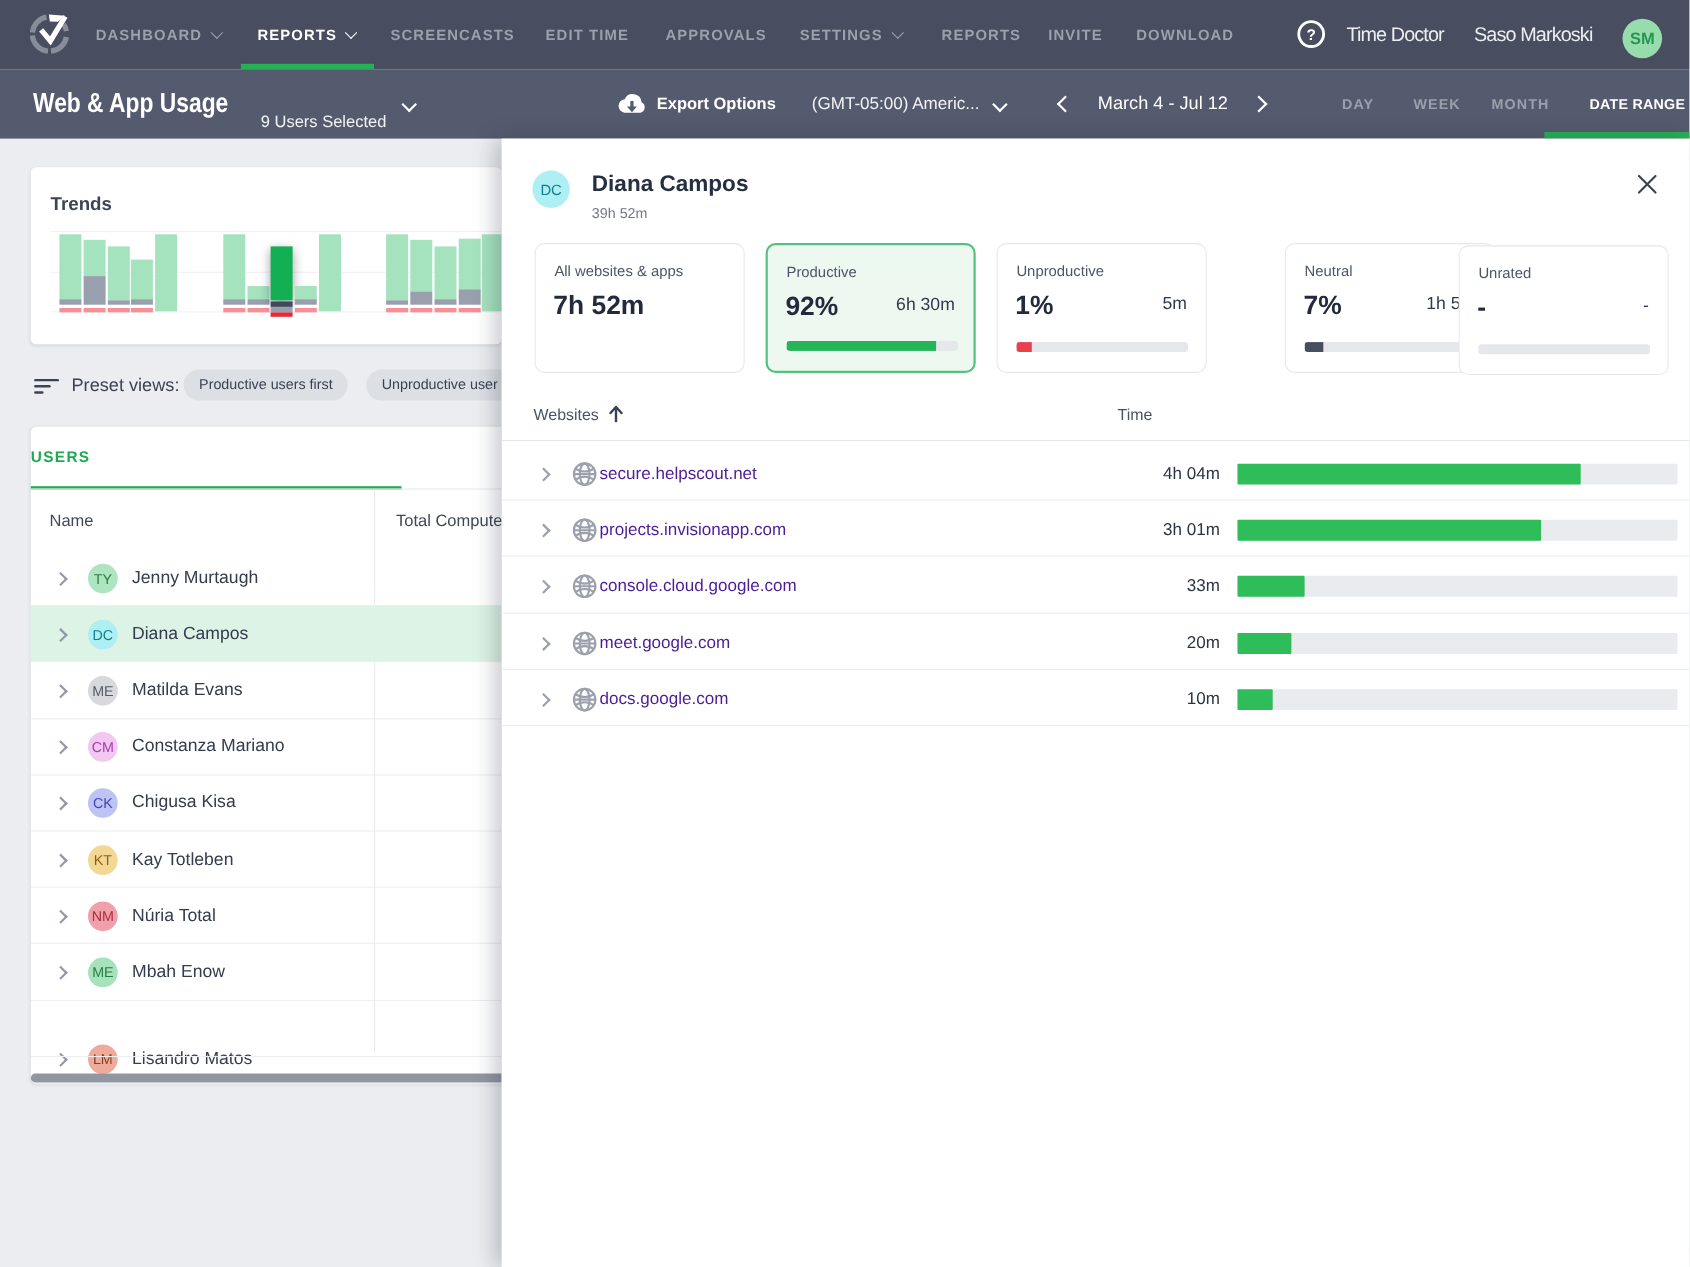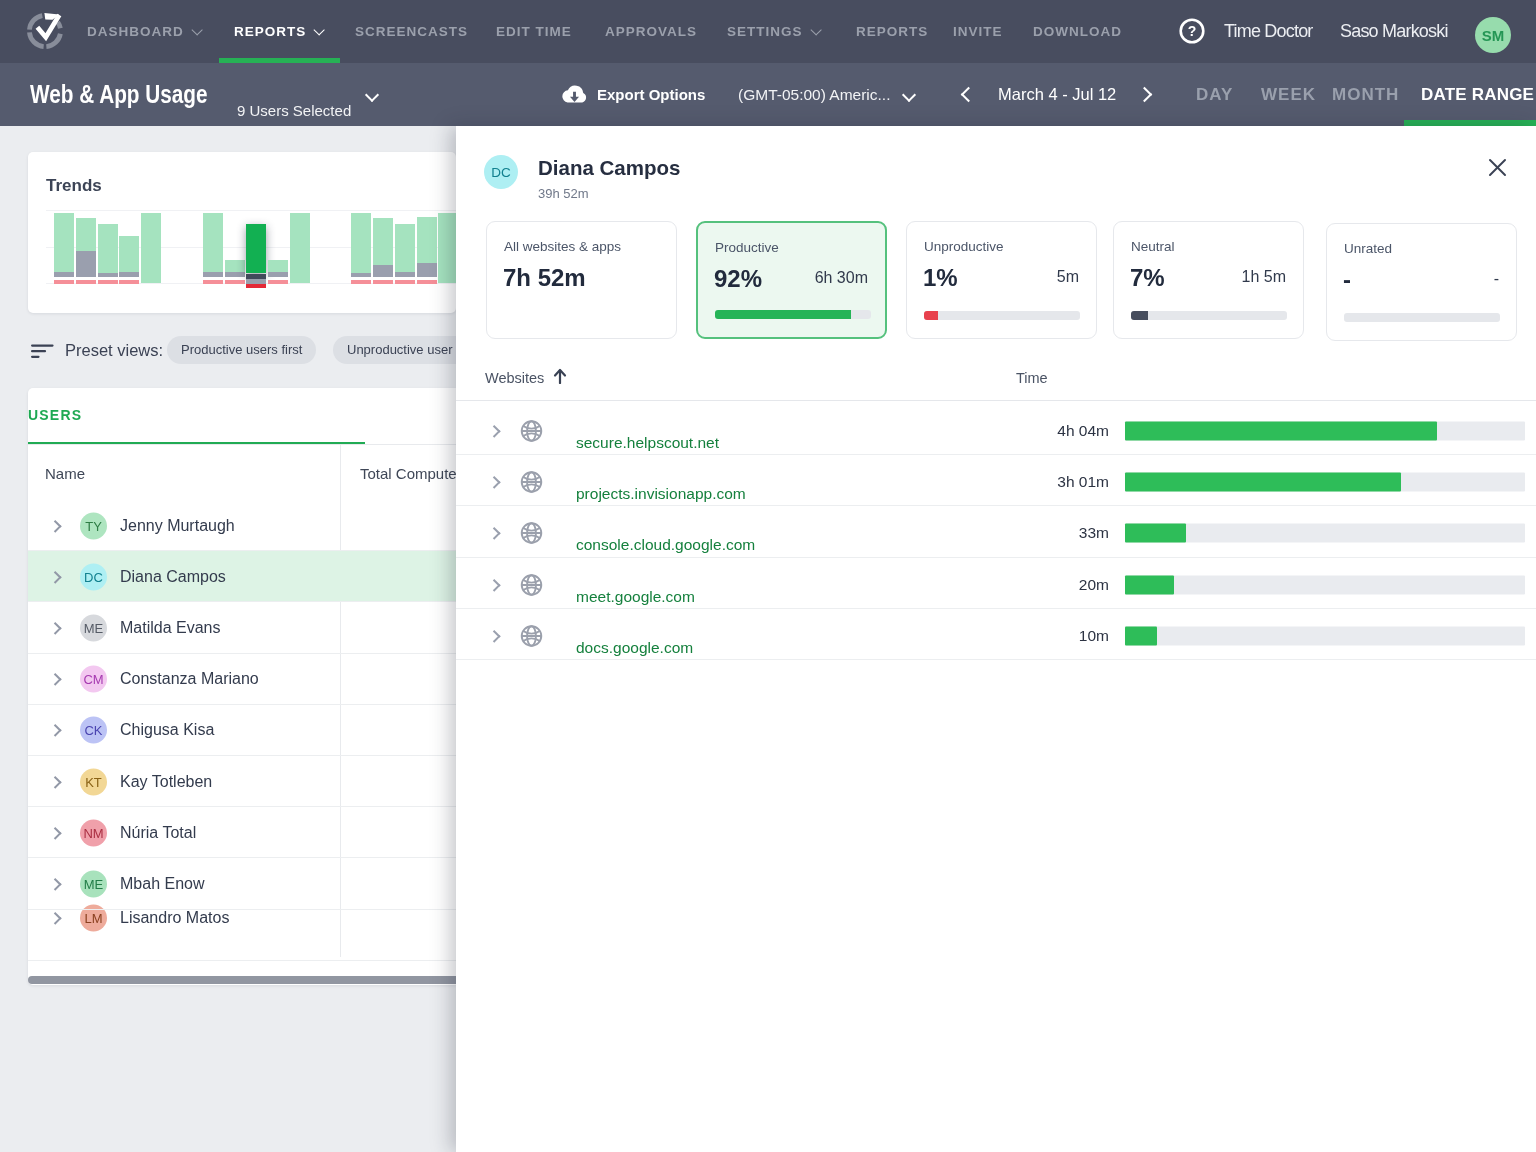--- a/index.html
+++ b/index.html
@@ -9,40 +9,40 @@
   
   #nav { left:0; top:0; width:1536px; height:63px; background:#484d5f; }
   .navitem { position:absolute; top:0; height:63px; line-height:63px; font-size:13.5px; font-weight:700; letter-spacing:1px; color:#9ba0ac; white-space:nowrap; }
   .navitem.on { color:#ffffff; }
   .navchev { display:inline-block; width:8px; height:8px; border-right:1.8px solid #9ba0ac; border-bottom:1.8px solid #9ba0ac; transform:rotate(45deg) translateY(-3px); margin-left:7px; vertical-align:middle; }
   #reportsline { left:219px; top:58px; width:121px; height:5px; background:#26b155; }
   .navwhite { position:absolute; top:0; height:63px; line-height:63px; font-size:18px; letter-spacing:-0.8px; color:#eceef2; white-space:nowrap; }
   
   #sub { left:0; top:63px; width:1536px; height:63px; background:#555b6e; }
   #daterangeline { left:1404px; top:120px; width:132px; height:6px; background:#26b155; }
-  .subtab { position:absolute; top:63px; height:48px; line-height:63px; font-size:17px; font-weight:700; letter-spacing:1px; color:#9aa0ad; }
+  .subtab { position:absolute; top:63px; height:48px; line-height:63px; font-size:13px; font-weight:700; letter-spacing:1px; color:#9aa0ad;margin-left:24px; }
   
   #trendcard { left:28px; top:152px; width:428px; height:161px; background:#fff; border-radius:5px; box-shadow:0 1px 3px rgba(40,50,70,.10); }
   #userscard { left:28px; top:388px; width:428px; height:597px; background:#fff; border-radius:5px 0 0 5px; box-shadow:0 1px 3px rgba(40,50,70,.10); }
   .gridline { position:absolute; left:46px; width:410px; height:1px; background:#f0f1f4; }
   .chip { position:absolute; top:336px; height:28px; line-height:28px; border-radius:14px; background:#dcdfe4; color:#3b4254; font-size:13px; padding:0 14px; white-space:nowrap; }
   .urow { position:absolute; left:28px; width:428px; height:51px; }
   .uname { position:absolute; left:92px; top:calc(50% + 1px); transform:translateY(-50%); font-size:16px; color:#333b4d; white-space:nowrap; }
   .uav { position:absolute; left:52px; top:calc(50% + 1px); transform:translateY(-50%); width:27px; height:27px; border-radius:50%; font-size:13px; font-weight:400; display:flex; align-items:center; justify-content:center; }
   .rowchev { position:absolute; left:23px; top:calc(50% + 1px); width:8.5px; height:8.5px; border-right:2.2px solid #9298a7; border-top:2.2px solid #9298a7; transform:translateY(-50%) rotate(45deg); }
   
   #drawer { left:456px; top:126px; width:1080px; height:1026px; background:#fff; box-shadow:-6px 0 18px rgba(30,36,50,.25); }
   .scard { position:absolute; top:96px; width:191px; height:118px; background:#fff; border:1px solid #e6e8ec; border-radius:9px; }
   .scard .lb { position:absolute; left:17px; top:17px; font-size:13.5px; color:#4b5568; white-space:nowrap; }
   .scard .big { position:absolute; left:16px; top:42px; font-size:24px; font-weight:700; color:#222b3d; }
   .scard .sm { position:absolute; right:17px; top:46px; font-size:16px; color:#313a4c; }
   .scard .track { position:absolute; left:17px; bottom:18px; width:156px; height:9px; border-radius:3px; background:#e5e7eb; overflow:hidden; }
   .scard .fill { height:9px; border-radius:0; }
   .wrow { position:absolute; left:0; width:1080px; height:52px; border-bottom:1px solid #eceef0; }
-  .wdom { position:absolute; left:120px; top:calc(50% + 2px); transform:translateY(-50%); font-size:15.5px; color:#15803d;margin-top:12px; }
+  .wdom { position:absolute; left:89px; top:calc(50% + 2px); transform:translateY(-50%); font-size:15.5px; color:#4c1d95; }
   .wtime { position:absolute; right:427px; top:calc(50% + 2px); transform:translateY(-50%); font-size:15.5px; color:#2c3343; }
   .wtrack { position:absolute; left:669px; top:calc(50% + 2px); transform:translateY(-50%); width:400px; height:19px; background:#e9ebef; border-radius:1px; }
   .wfill { height:19px; background:#2ebd59; border-radius:1px; }
   .wchev { position:absolute; left:34px; top:calc(50% + 2px); width:8.5px; height:8.5px; border-right:2.2px solid #9aa0ae; border-top:2.2px solid #9aa0ae; transform:translateY(-50%) rotate(45deg); }
   .globe { position:absolute; left:64px; top:calc(50% + 2px); transform:translateY(-50%); }
 </style>
 </head>
 <body>
 
 <div class="abs" id="nav"></div>
@@ -205,21 +205,21 @@
   <div class="uav" style="background:#f0a0aa;color:#aa2f42;">NM</div>
   <div class="uname">Núria Total</div>
 </div>
 <div class="abs" style="left:28px;top:806.2px;width:428px;height:1px;background:#eceef0;"></div>
 <div class="urow" style="top:857.4px;height:51.2px;">
   <div class="rowchev"></div>
   <div class="uav" style="background:#a8e2bc;color:#237e48;">ME</div>
   <div class="uname">Mbah Enow</div>
 </div>
 <div class="abs" style="left:28px;top:857.4px;width:428px;height:1px;background:#eceef0;"></div>
-<div class="urow" style="top:891px;height:51.2px;text-decoration:underline;">
+<div class="urow" style="top:936px;height:51.2px;text-decoration:underline;">
   <div class="rowchev"></div>
   <div class="uav" style="background:#eeab9b;color:#8a4020;">LM</div>
   <div class="uname">Lisandro Matos</div>
 </div>
 <div class="abs" style="left:28px;top:908.6px;width:428px;height:1px;background:#eceef0;"></div>
 <div class="abs" style="left:28px;top:959.8px;width:428px;height:1px;background:#eceef0;"></div>
 </div>
 <div class="abs" style="left:28px;top:976px;width:428px;height:8px;background:#9196a1;border-radius:4px 0 0 4px;"></div>
 
 <div class="abs" id="drawer"></div>
@@ -246,21 +246,21 @@
       </div>
 </div>
 <div class="scard" style="left:906px;top:221px;">
   <div class="lb">Unproductive</div>
   <div class="big">1%</div>
   <div class="sm">5m</div>
   <div class="track">
         <div class="fill" style="width:14px;background:#e8414d;"></div>
       </div>
 </div>
-<div class="scard" style="left:1113px;top:221px;">
+<div class="scard" style="left:1168px;top:221px;">
   <div class="lb">Neutral</div>
   <div class="big">7%</div>
   <div class="sm">1h 5m</div>
   <div class="track">
         <div class="fill" style="width:17px;background:#474e5e;"></div>
       </div>
 </div>
 <div class="scard" style="left:1326px;top:223px;">
   <div class="lb">Unrated</div>
   <div class="big">-</div>

